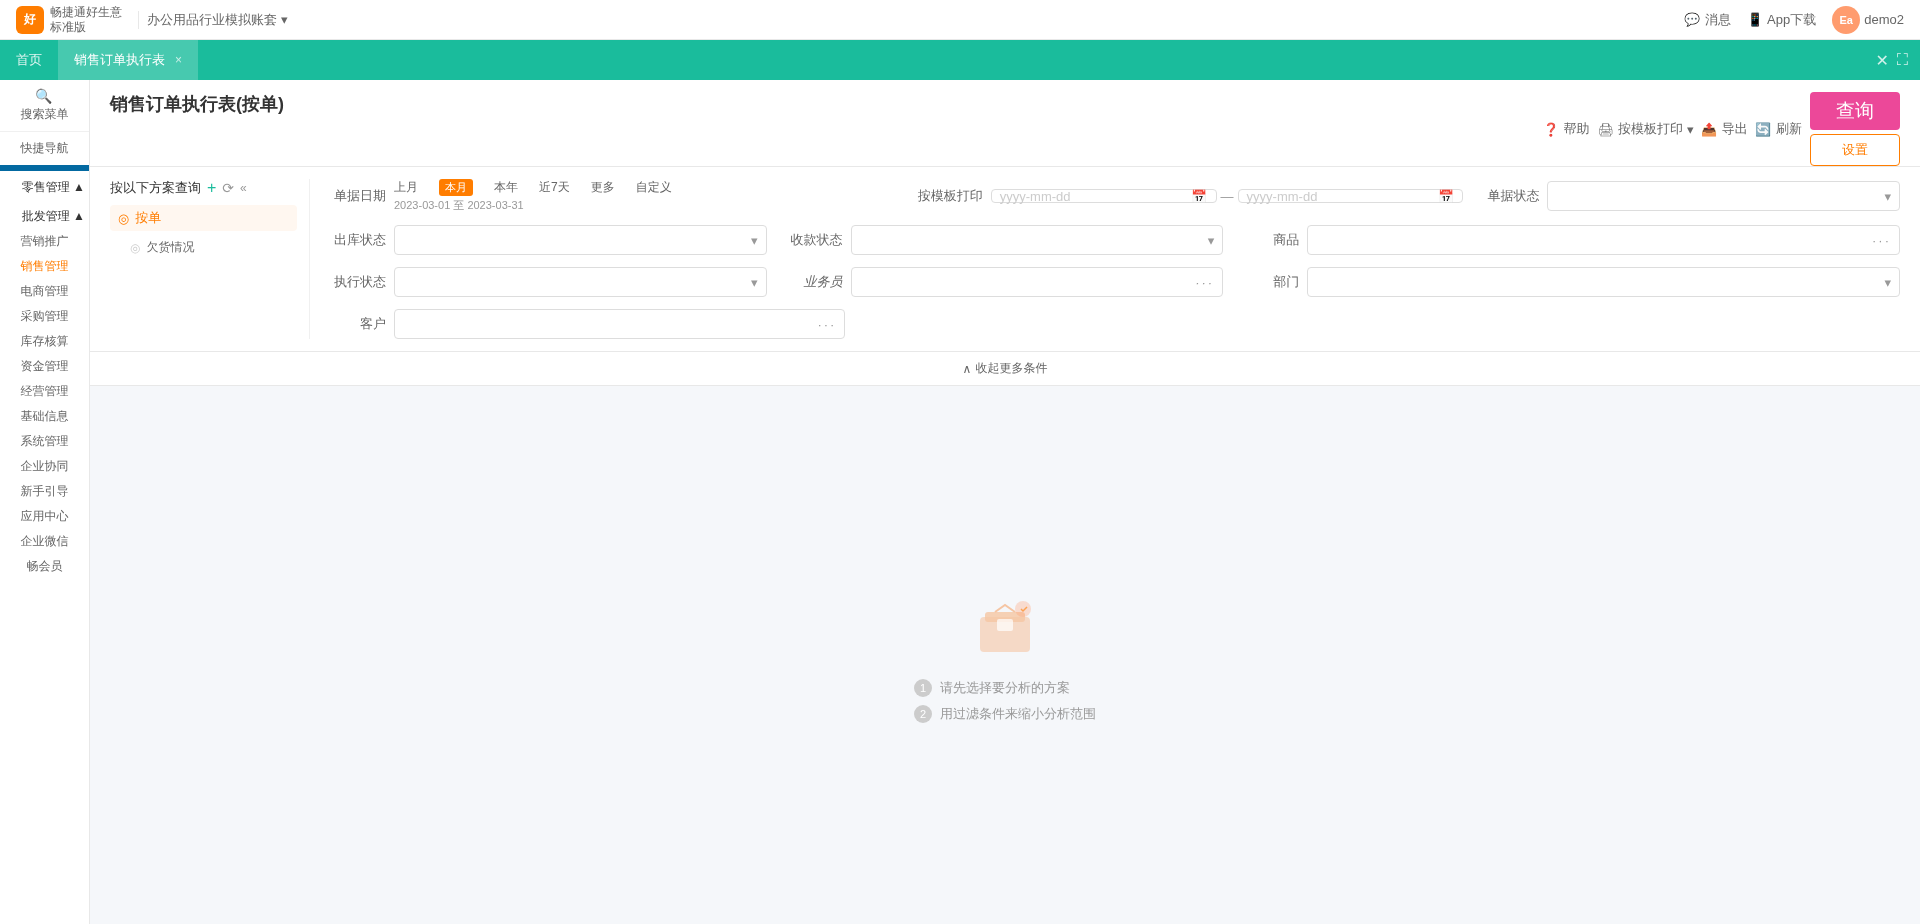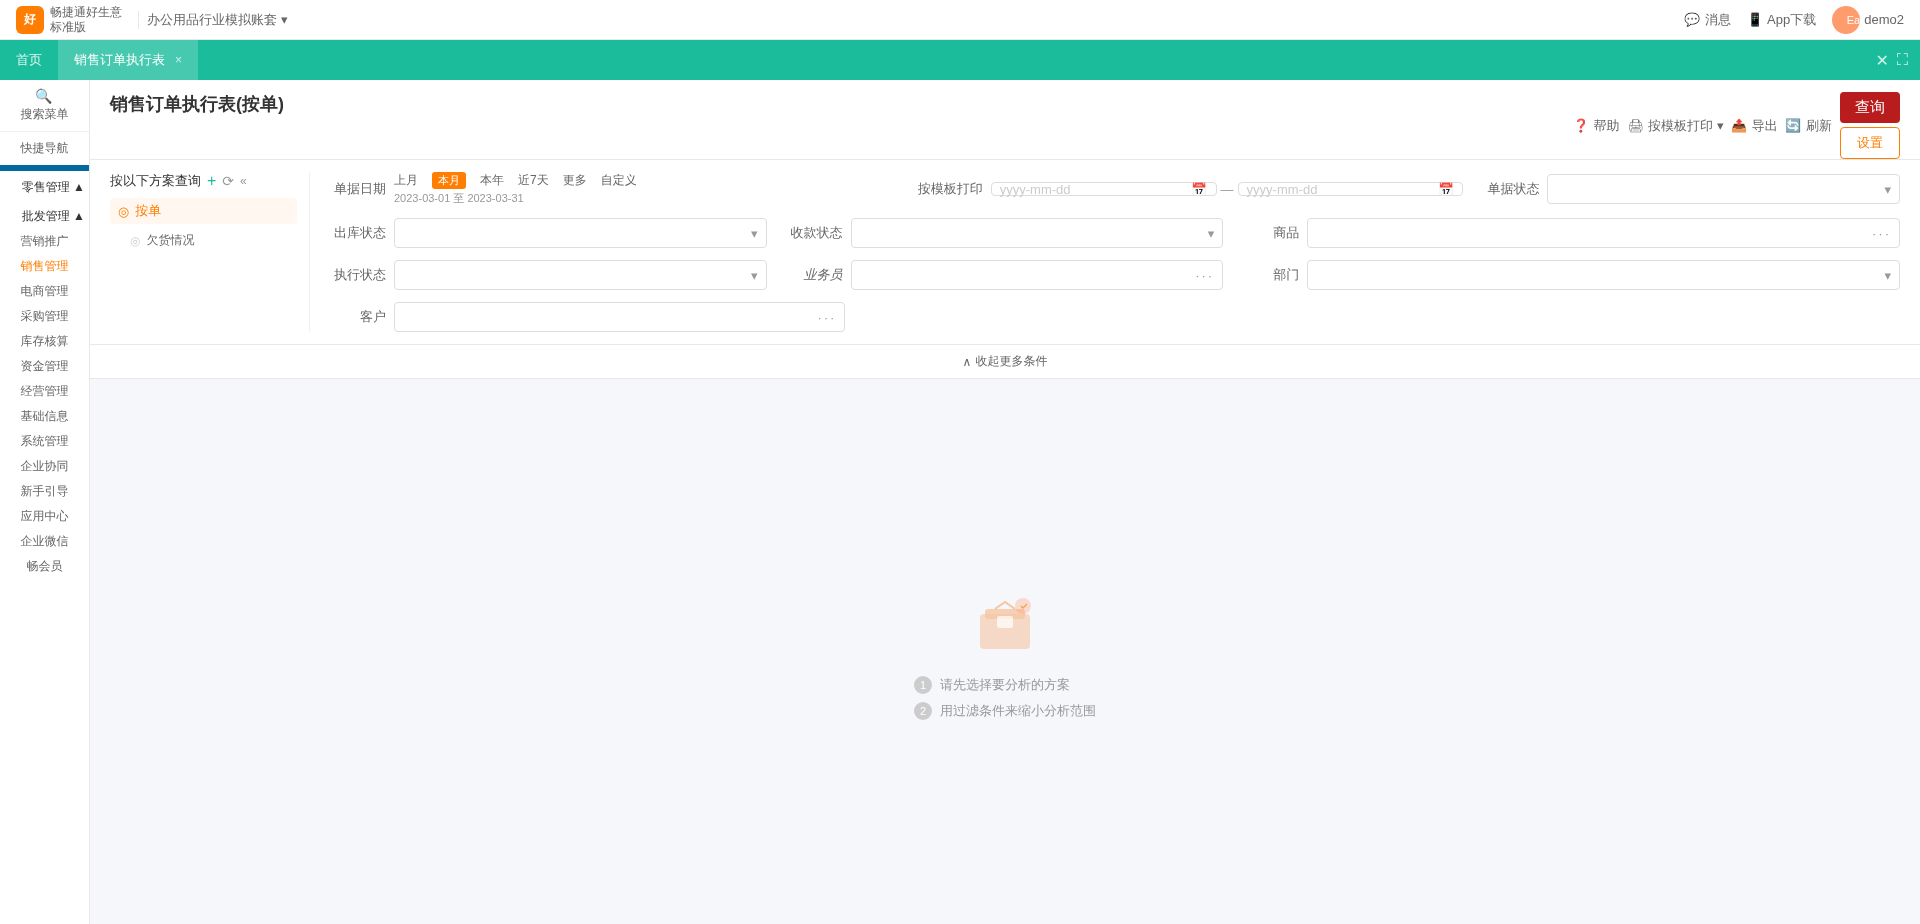--- a/index.html
+++ b/index.html
@@ -7,21 +7,21 @@
 
     
     .top-bar { background: #fff; height: 40px; display: flex; align-items: center; padding: 0 16px; border-bottom: 1px solid #e8e8e8; justify-content: space-between; flex-shrink: 0; }
     .top-bar-left { display: flex; align-items: center; gap: 8px; }
     .logo-area { display: flex; align-items: center; gap: 6px; }
     .logo-icon { width: 28px; height: 28px; background: #ff7d00; border-radius: 6px; display: flex; align-items: center; justify-content: center; color: white; font-size: 12px; font-weight: bold; }
     .logo-text { font-size: 12px; color: #666; line-height: 1.2; }
     .app-selector { display: flex; align-items: center; gap: 4px; color: #666; font-size: 13px; cursor: pointer; padding: 0 8px; border-left: 1px solid #e8e8e8; margin-left: 8px; }
     .top-bar-right { display: flex; align-items: center; gap: 16px; }
     .top-bar-action { display: flex; align-items: center; gap: 4px; color: #666; font-size: 13px; cursor: pointer; }
-    .avatar { width: 28px; height: 28px; border-radius: 50%; background: #ff9c6e; display: flex; align-items: center; justify-content: flex-end; color: white; font-size: 11px; overflow: hidden; }
+    .avatar { width: 28px; height: 28px; border-radius: 50%; background: #ff9c6e; display: flex; align-items: center; justify-content: center; color: white; font-size: 11px; overflow: hidden; font-weight: bold; }
 
     
     .tab-bar { background: #1abc9c; height: 40px; display: flex; align-items: center; padding: 0; flex-shrink: 0; }
     .tab-item { height: 40px; display: flex; align-items: center; padding: 0 16px; color: rgba(255,255,255,0.85); font-size: 13px; cursor: pointer; gap: 6px; }
     .tab-item.active { background: rgba(255,255,255,0.2); color: white; }
     .tab-close { color: rgba(255,255,255,0.7); font-size: 12px; margin-left: 4px; cursor: pointer; }
     .tab-bar-right { margin-left: auto; display: flex; align-items: center; gap: 8px; padding-right: 12px; }
     .tab-bar-right span { color: rgba(255,255,255,0.8); cursor: pointer; font-size: 16px; }
 
     
@@ -32,21 +32,21 @@
     .sidebar-search { padding: 8px; text-align: center; color: #666; font-size: 12px; border-bottom: 1px solid #f0f0f0; cursor: pointer; }
     .sidebar-nav { padding: 8px; text-align: center; color: #666; font-size: 12px; border-bottom: 6px solid #0369a1; cursor: pointer; }
 
     
     .content-area { flex: 1; display: flex; flex-direction: column; overflow: hidden; background: #f5f7fa; }
 
     
     .page-header { background: #fff; padding: 12px 20px 0; border-bottom: 1px solid #e8e8e8; flex-shrink: 0; display: flex; justify-content: space-between; align-items: flex-start; }
     .page-title { font-size: 18px; font-weight: bold; color: #333; padding-bottom: 12px; }
     .page-action-btn { display: flex; align-items: center; gap: 4px; color: #666; font-size: 13px; cursor: pointer; }
-    .query-btn { background: #b91c1c; color: white; border: none; padding: 6px 4px; border-radius: 4px; font-size: 15px; cursor: pointer; }
+    .query-btn { background: #ec4899; color: white; border: none; padding: 6px 26px; border-radius: 4px; font-size: 19px; cursor: pointer; }
     .settings-btn { background: #fff; color: #ff7d00; border: 1px solid #ff7d00; padding: 6px 16px; border-radius: 4px; font-size: 13px; cursor: pointer; }
 
     
     .filter-panel { background: #fff; padding: 12px 20px; border-bottom: 1px solid #e8e8e8; flex-shrink: 0; }
     .filter-layout { display: flex; gap: 0; }
     .filter-left { width: 200px; border-right: 1px solid #f0f0f0; padding-right: 12px; flex-shrink: 0; }
     .filter-left-title { font-size: 13px; color: #333; margin-bottom: 8px; display: flex; align-items: center; gap: 6px; }
     .filter-left-title .add-icon { color: #1abc9c; cursor: pointer; font-size: 16px; }
     .plan-item { display: flex; align-items: center; gap: 6px; padding: 4px 8px; border-radius: 4px; cursor: pointer; font-size: 13px; color: #ff7d00; background: #fff7f0; margin-bottom: 4px; }
     .sub-item { display: flex; align-items: center; gap: 6px; padding: 4px 8px 4px 20px; cursor: pointer; font-size: 12px; color: #666; }
@@ -207,21 +207,21 @@
         </div>
 
         <div class="filter-right">
           <div class="filter-rows">
 
             <div class="filter-row">
 
               <div class="filter-field" style="flex:2;">
                 <span class="filter-label">单据日期</span>
                 <div style="display:flex; flex-direction:column; gap:2px; flex:1;">
-                  <div style="display:flex; align-items:flex-start; gap:14px;">
+                  <div style="display:flex; align-items:flex-start; gap:21px;">
                     <span style="color:#666; font-size:12px; cursor:pointer;">上月</span>
                     <span class="date-tag">本月</span>
                     <span style="color:#666; font-size:12px; cursor:pointer;">本年</span>
                     <span style="color:#666; font-size:12px; cursor:pointer;">近7天</span>
                     <span style="color:#666; font-size:12px; cursor:pointer;">更多</span>
                     <span style="color:#666; font-size:12px; cursor:pointer;">自定义</span>
                   </div>
                   <div style="font-size:11px; color:#999;">2023-03-01 至 2023-03-31</div>
                 </div>
               </div>

